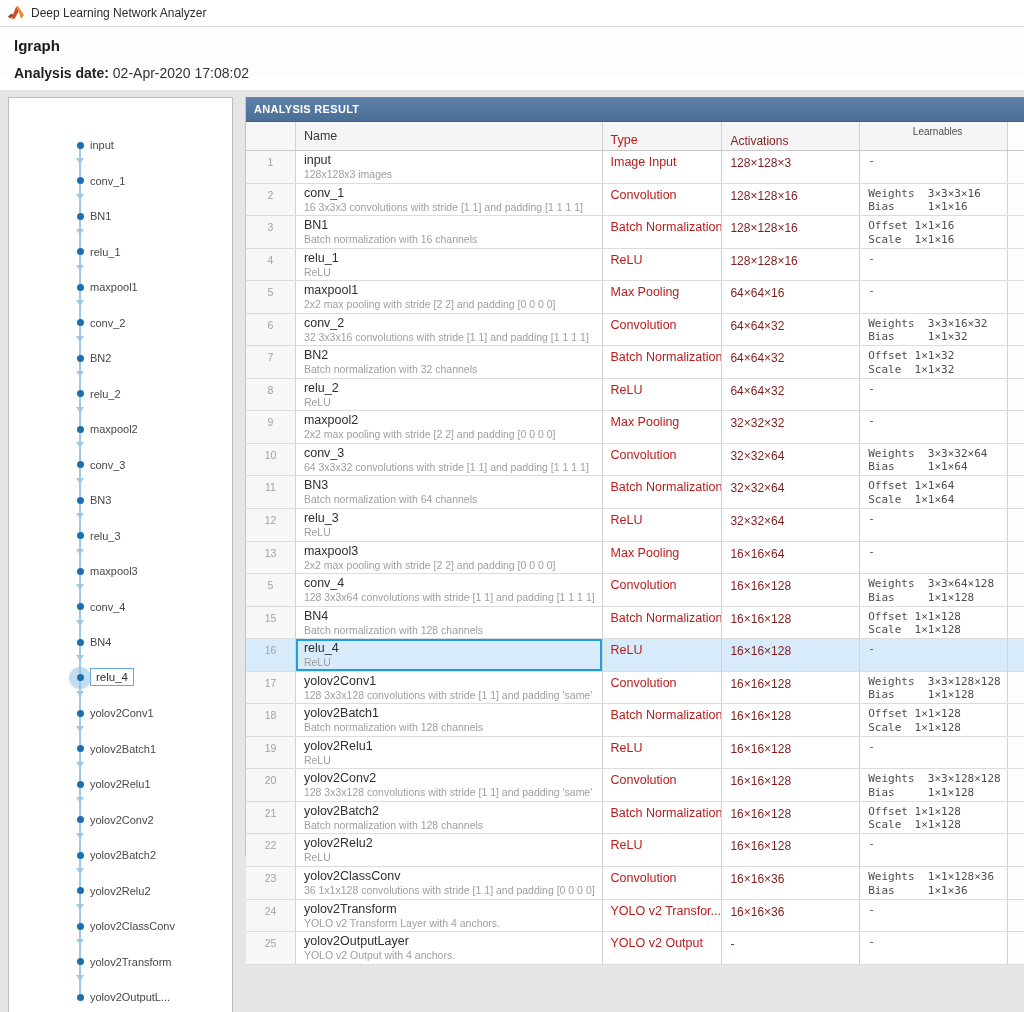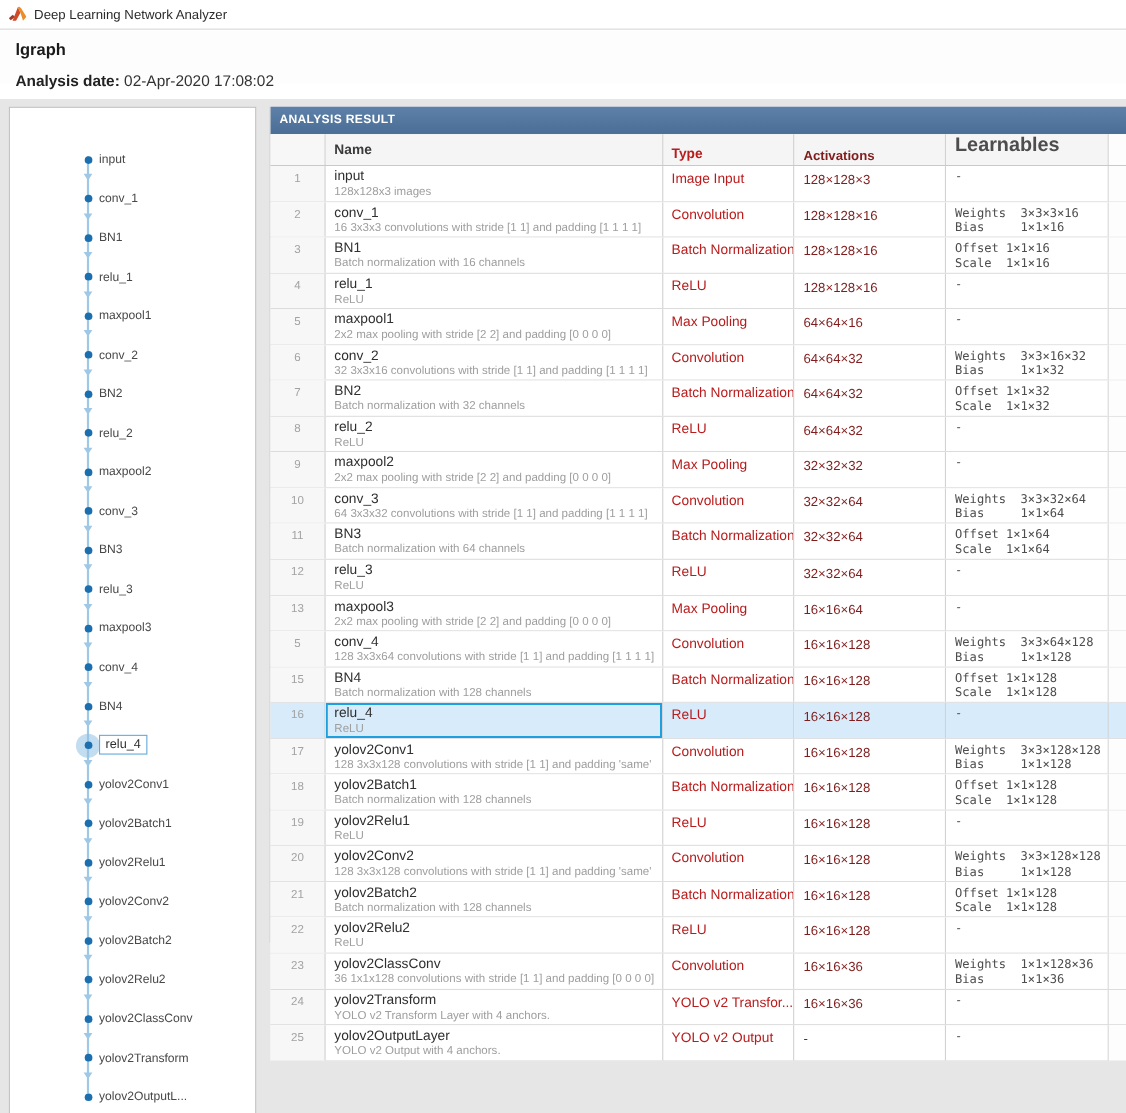--- a/index.html
+++ b/index.html
@@ -36,21 +36,21 @@
                  font-size:11.5px; color:#2d2d2d; }
 
   
   .result-panel { position:absolute; top:97px; left:245px; width:779px; height:760px;
                   background:#ffffff; border-left:1px solid #c4c4c4; }
   .banner { height:25px; line-height:25px; padding-left:8px;
             background:linear-gradient(var(--banner-top), var(--banner-bottom));
             border-bottom:1px solid #3f6284;
             color:#ffffff; font-size:11px; font-weight:bold; letter-spacing:.3px; }
   .t-head { display:flex; height:29px; background:#f5f5f5; border-bottom:1px solid #c9c9c9; }
-  .t-head .c { font-size:12.5px; font-weight:bold; color:#3a3a3a; line-height:28px; }
+  .t-head .c { font-size:12.5px; font-weight:normal; color:#3a3a3a; line-height:28px; }
   .t-row { display:flex; height:32.56px; background:#ffffff; border-bottom:1px solid #dcdcdc; }
   .c { border-right:1px solid #d2d2d2; padding-left:8px; overflow:hidden; }
   .c.num   { width:50px;  padding-left:0; text-align:center; font-size:10.5px; color:#a2a2a2;
              background:#f7f7f7; padding-top:5px; }
   .c.name  { width:307px; }
   .c.type  { width:120px; font-size:12.5px; color:#b91c1c; padding-top:4px; white-space:nowrap; }
   .c.act   { width:138px; font-size:12px;   color:#7f1d1d; padding-top:5px; }
   .c.learn { width:148px; font-family:"DejaVu Sans Mono", monospace; font-size:11px;
              color:#4d4d4d; padding-top:3px; white-space:pre; line-height:13.5px; }
   .c.extra { width:16px; border-right:none; background:#fdfdfd; }
@@ -163,21 +163,21 @@
     <div class="g-label" style="left: 81px; top: 892px;">yolov2OutputL...</div>
   </div>
 
 <div class="result-panel">
   <div class="banner">ANALYSIS RESULT</div>
   <div class="t-head">
     <div class="c num"></div>
     <div class="c name">Name</div>
     <div class="c type">Type</div>
     <div class="c act">Activations</div>
-    <div class="c learn" style="font-family:'Liberation Sans',sans-serif;font-size:18px;">Learnables</div>
+    <div class="c learn" style="font-family:'Liberation Sans',sans-serif;font-size:10px;text-align:center;">Learnables</div>
     <div class="c extra"></div>
   </div>
   <div id="rows">
       <div class="t-row">
         <div class="c num">1</div>
         <div class="c name">
           <div class="nm">input</div>
           <div class="ds">128x128x3 images</div>
         </div>
         <div class="c type">Image Input</div>

